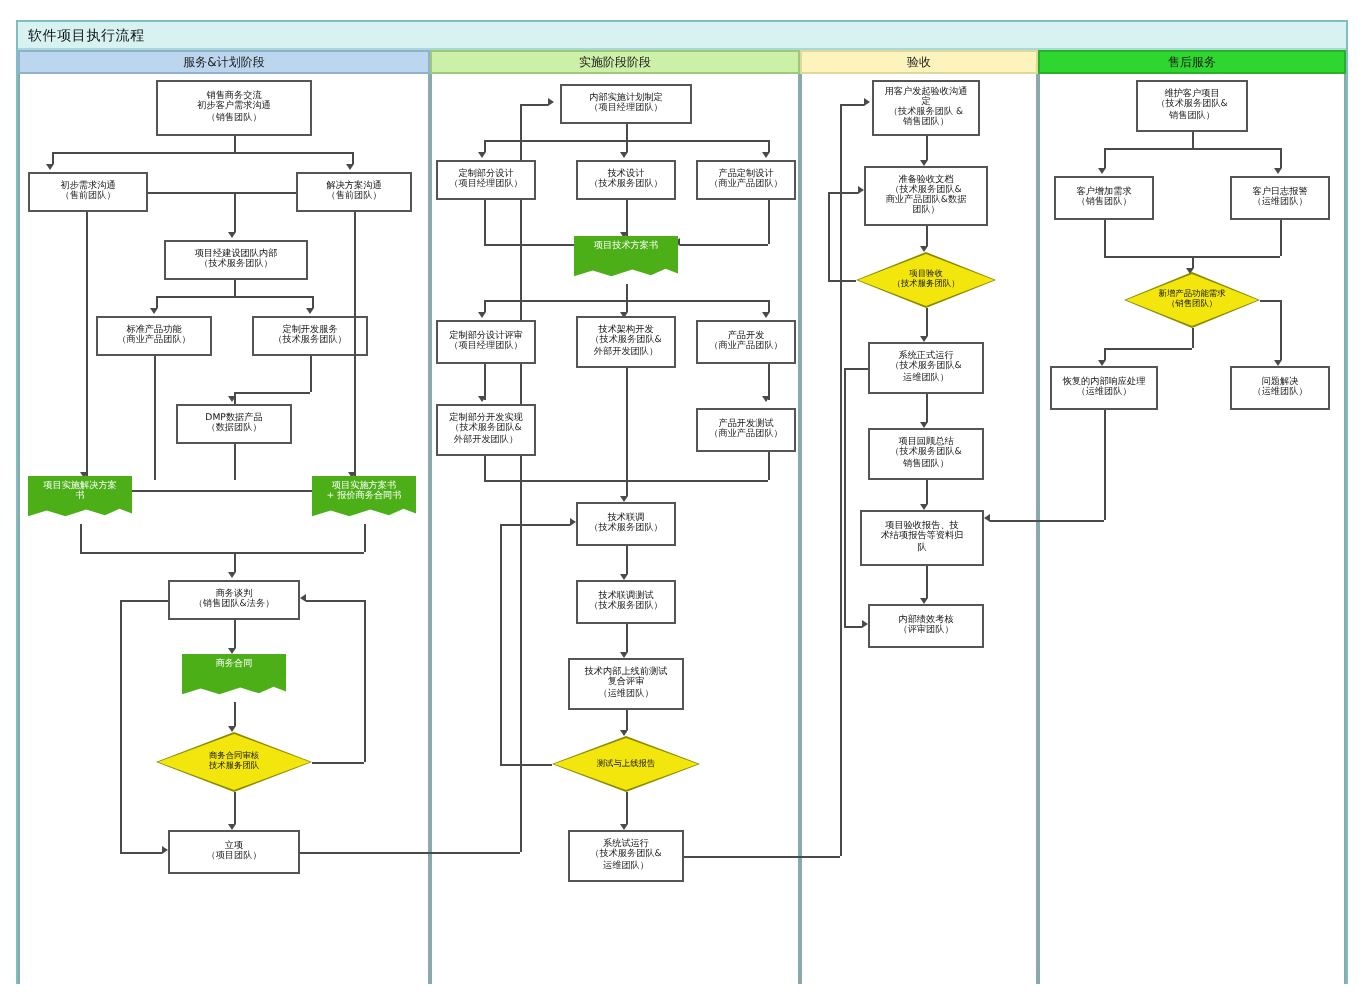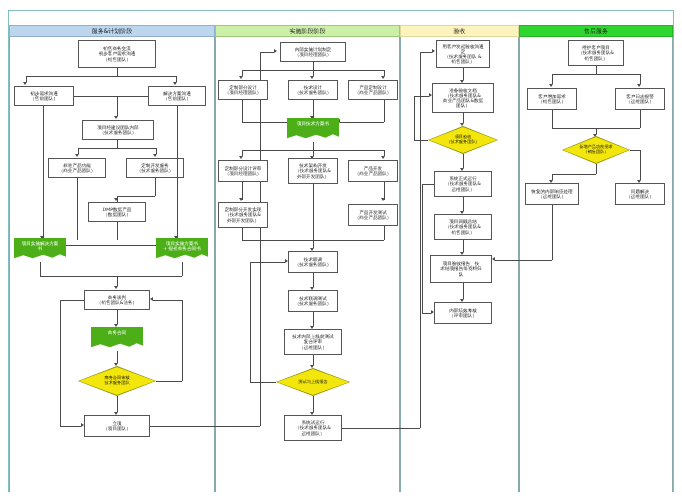--- a/index.html
+++ b/index.html
@@ -87,20 +87,23 @@
   .arw.r{border-top:2.6px solid transparent;border-bottom:2.6px solid transparent;border-left:3.6px solid #4a4a4a;}
   .arw.l{border-top:2.6px solid transparent;border-bottom:2.6px solid transparent;border-right:3.6px solid #4a4a4a;}
 </style>
 </head>
 <body>
 
 <div id="page">
 
   <div class="frame"></div>
 
+  <div class="title-bar">
+    <span class="t">软件项目执行流程</span>
+  </div>
 
   <div class="lane-head c0">服务&amp;计划阶段</div>
   <div class="lane-head c1">实施阶段阶段</div>
   <div class="lane-head c2">验收</div>
   <div class="lane-head c3">售后服务</div>
 
   <div class="lane-body c0"></div>
   <div class="lane-body c1"></div>
   <div class="lane-body c2"></div>
   <div class="lane-body c3"></div>

